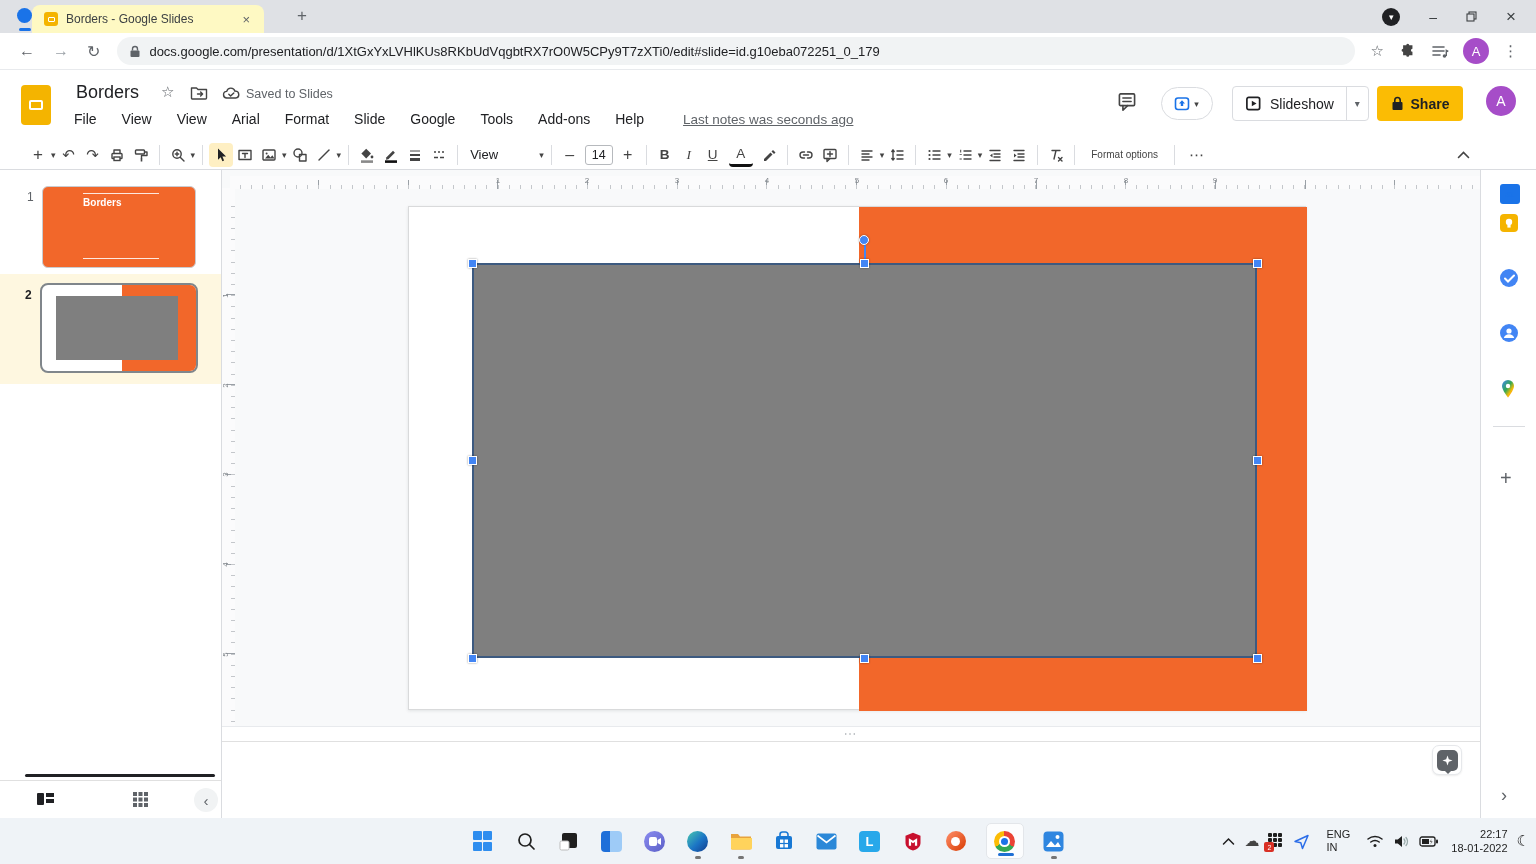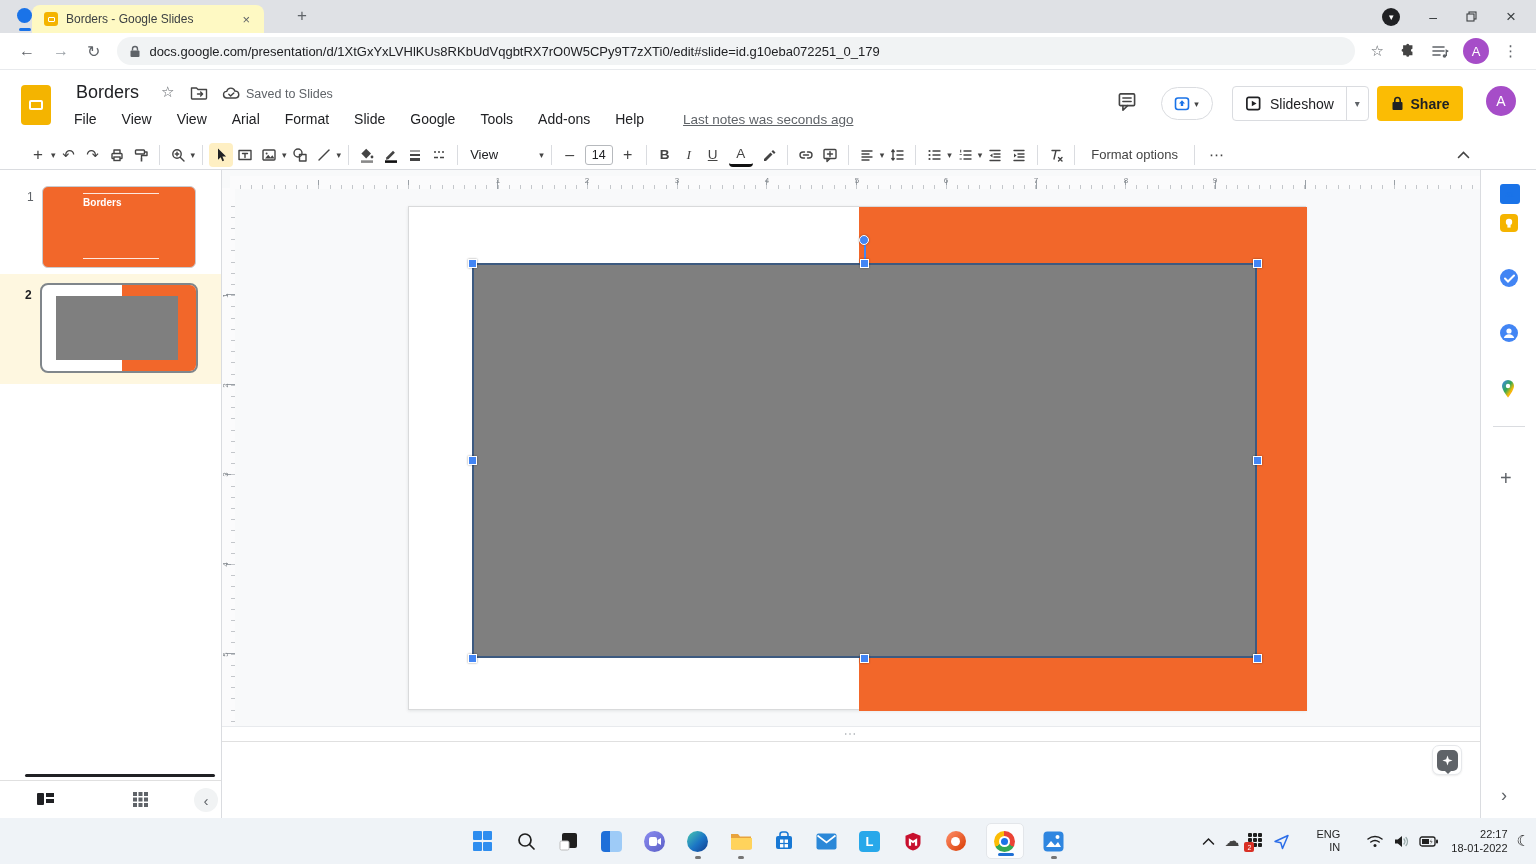--- a/index.html
+++ b/index.html
@@ -56,21 +56,21 @@
 .tbtn.active{background:#FEEFC3}
 .tsep{width:1px;height:20px;background:#DADCE0;margin:0 6px;flex:0 0 auto}
 .caret{font-size:9px;color:#444;padding:0 1px}
 #font-name{font-size:13px;color:#202124;padding:0 6px;min-width:74px}
 #font-size-box{width:28px;height:20px;border:1px solid #B6B9BD;border-radius:3px;font-size:12.5px;display:flex;align-items:center;justify-content:center;margin:0 3px}
 .fmt{font-size:13.5px;width:22px;text-align:center}
 .fmt.b{font-weight:700}
 .fmt.i{font-style:italic;font-family:"Liberation Serif",serif}
 .fmt.u{text-decoration:underline}
 .fmt.a{border-bottom:3px solid #111;line-height:13px;width:15px;margin:0 4px}
-#format-options{font-size:13px;color:#444;padding:0 10px}
+#format-options{font-size:10px;color:#444;padding:0 10px}
 #more-tools{font-size:15px;color:#444;letter-spacing:1px;padding:0 8px}
 #collapse-toolbar{position:absolute;left:1452px;top:4px;width:22px;height:22px;display:flex;align-items:center;justify-content:center}
 
 
 #main{height:648px;display:flex}
 #filmstrip{width:222px;background:#fff;border-right:1px solid #DADCE0;position:relative}
 .slide-num{position:absolute;font-size:12px;color:#5F6368}
 #thumb1{position:absolute;left:42px;top:16px;width:154px;height:82px;background:#F2672A;border:1px solid #C9CCD1;border-radius:6px;overflow:hidden}
 #thumb1 .line{position:absolute;left:26%;width:50%;height:1px;background:rgba(255,255,255,.85)}
 #thumb1 .t{position:absolute;left:0;right:22%;top:10px;text-align:center;color:#fff;font-size:10px;font-weight:700}
@@ -121,21 +121,21 @@
 .tsk .dot{position:absolute;bottom:-5px;left:10px;width:6px;height:3px;border-radius:2px;background:#757575}
 #tsk-chrome{width:38px;height:36px;background:#FCFDFE;border:1px solid #E3E6EA;border-radius:5px}
 #tsk-chrome .under{position:absolute;bottom:2px;left:11px;width:16px;height:3px;border-radius:2px;background:#1F6FD4}
 .chrome-logo{width:21px;height:21px;border-radius:50%;background:conic-gradient(#EA4335 0 120deg,#34A853 120deg 240deg,#FBBC05 240deg 360deg);display:flex;align-items:center;justify-content:center}
 .chrome-logo i{width:11px;height:11px;border-radius:50%;background:#fff;display:flex;align-items:center;justify-content:center}
 .chrome-logo i:after{content:"";width:7px;height:7px;border-radius:50%;background:#1A73E8}
 #start-grid{display:grid;grid-template-columns:9px 9px;grid-template-rows:9px 9px;gap:1.5px}
 #start-grid b{background:#2E8DEF;border-radius:1px}
 #tray{position:absolute;right:6px;top:0;height:46px;display:flex;align-items:center;gap:9px}
 .tri{display:flex;align-items:center;justify-content:center;color:#1f1f1f}
-#lang{font-size:11px;color:#1f1f1f;text-align:right;line-height:1.2;margin:0 17px}
+#lang{font-size:11px;color:#1f1f1f;text-align:left;line-height:1.2;margin:0 7px}
 #clock{font-size:11px;color:#1f1f1f;text-align:right;line-height:1.3;margin-left:3px}
 #apps-grid{position:relative;width:16px;height:16px;display:grid;grid-template-columns:repeat(3,4px);grid-template-rows:repeat(3,4px);gap:1px}
 #apps-grid b{background:#1f1f1f;border-radius:1px}
 #tray-badge{position:absolute;left:-4px;bottom:-3px;width:10px;height:10px;background:#D93025;border-radius:2px;color:#fff;font-size:7px;display:flex;align-items:center;justify-content:center}
 #moon{font-size:15px;color:#1f1f1f}
 #cloud-tray{font-size:15px;color:#444}
 </style>
 </head>
 <body>
 

